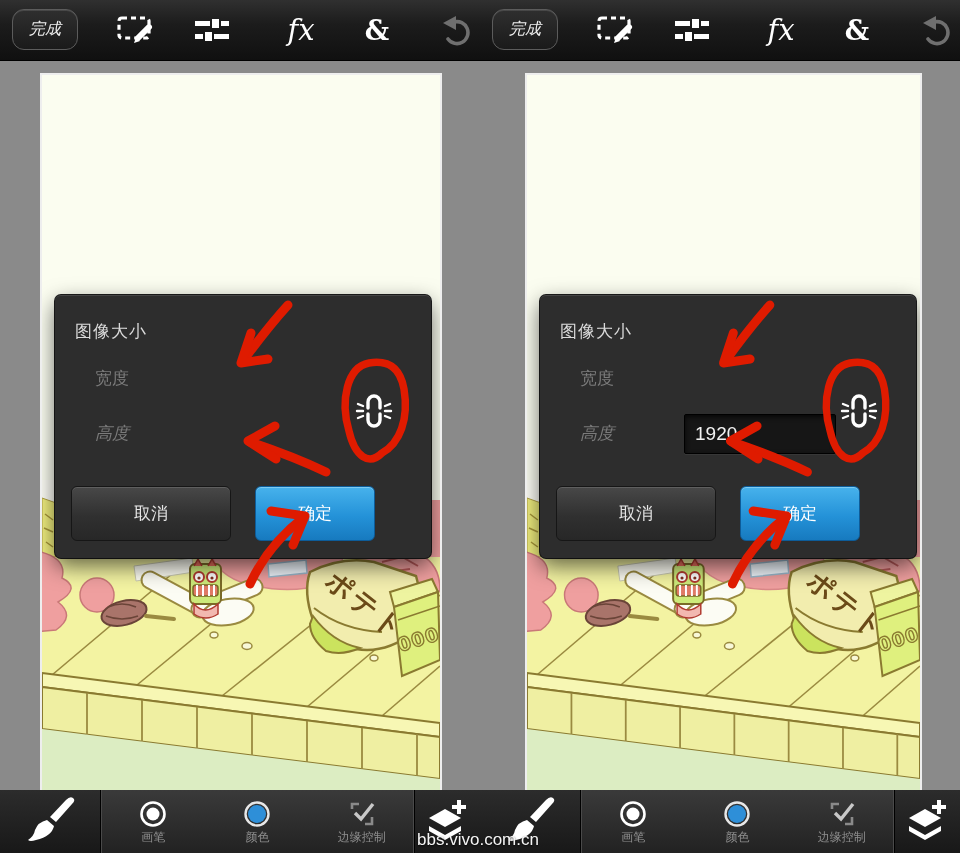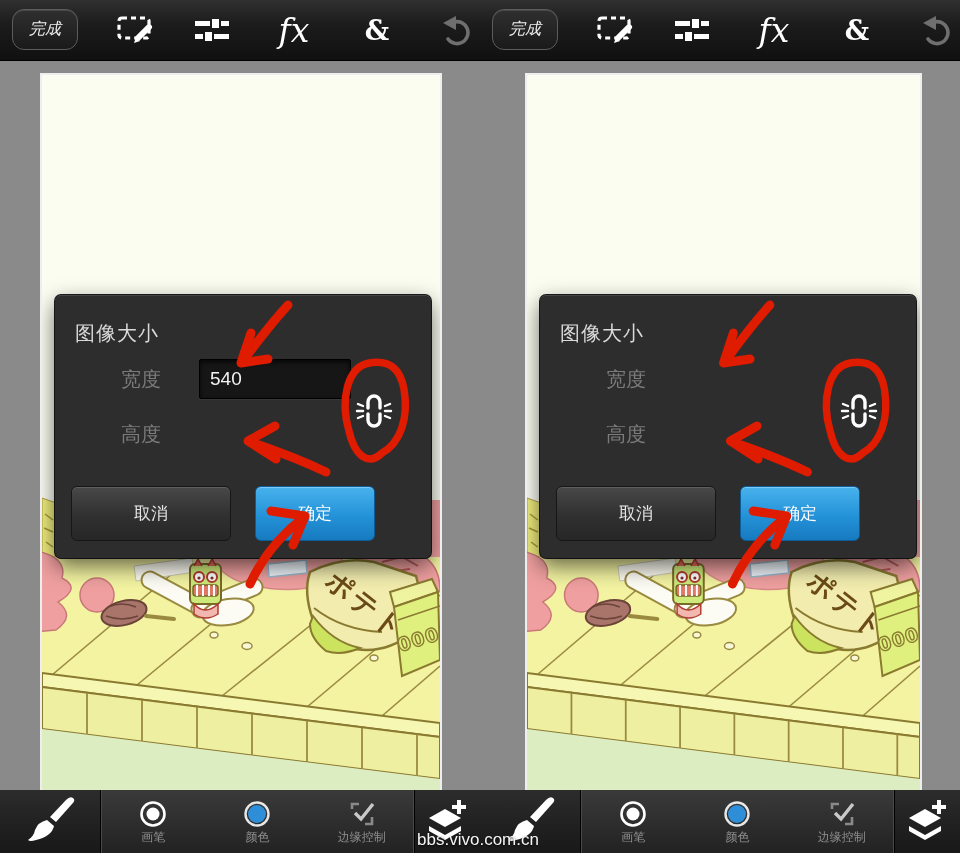--- a/index.html
+++ b/index.html
@@ -9,38 +9,38 @@
 
   
   .topbar{position:absolute;top:0;left:0;width:480px;height:60px;
           background:linear-gradient(#303030,#1c1c1c 40%,#101010);border-bottom:1px solid #000;z-index:6;}
   .done{position:absolute;left:12px;top:9px;width:66px;height:41px;border-radius:12px;
         border:1px solid #5c5c5c;background:linear-gradient(#2f2f2f,#1a1a1a);
         color:#f0f0f0;font-size:16px;font-family:inherit;box-shadow:inset 0 1px 0 rgba(255,255,255,.12);font-style:italic;}
   .ticon{position:absolute;top:0;height:60px;display:flex;align-items:center;justify-content:center;color:#fff;}
   .t-marquee{left:114px;width:44px;}
   .t-sliders{left:192px;width:40px;}
-  .t-fx{left:272px;width:44px;font-family:"DejaVu Serif","Liberation Serif",serif;font-style:italic;font-size:33px;}
+  .t-fx{left:279px;width:44px;font-family:"DejaVu Serif","Liberation Serif",serif;font-style:italic;font-size:29px;}
   .t-amp{left:356px;width:42px;font-family:"DejaVu Serif","Liberation Serif",serif;font-weight:bold;font-size:27px;}
   .t-undo{left:438px;width:40px;}
 
   
   .canvas{position:absolute;top:75px;left:42px;width:398px;height:715px;background:#fbfdf0;
           box-shadow:0 0 0 2px rgba(255,255,255,.85);overflow:hidden;z-index:1;}
   .panel--r .canvas{left:47px;width:393px;}
   .illu{position:absolute;left:0;bottom:0;width:100%;height:310px;z-index:1;}
   .doodles{position:absolute;inset:0;width:100%;height:100%;z-index:5;pointer-events:none;}
 
   
   .dialog{position:absolute;left:13px;top:220px;width:376px;height:262px;background:#2d2d2d;
           border-radius:6px;border-top:1px solid #454545;z-index:3;
           box-shadow:0 8px 22px rgba(0,0,0,.6),0 0 0 1px #1d1d1d;}
-  .dlg-title{position:absolute;left:20px;top:24px;color:#dadada;font-size:20px;letter-spacing:1px;}
-  .flabel{position:absolute;left:40px;width:92px;text-align:center;color:#7b7b7b;font-size:20px;line-height:40px;}
-  .flabel-w{top:63px;} .flabel-h{top:118px;}
+  .dlg-title{position:absolute;left:20px;top:24px;color:#dadada;font-size:17px;letter-spacing:1px;}
+  .flabel{position:absolute;left:40px;width:92px;text-align:left;color:#7b7b7b;font-size:17px;line-height:40px;}
+  .flabel-w{top:63px;} .flabel-h{top:118px;font-style:italic;}
   .fld{position:absolute;left:144px;width:130px;height:38px;background:#161616;border:1px solid #000;
        border-radius:2px;color:#f2f2f2;font-size:19px;padding:0 10px;font-family:inherit;
        box-shadow:inset 0 2px 5px rgba(0,0,0,.75),0 1px 0 rgba(255,255,255,.05);}
   .fld-w{top:63px;} .fld-h{top:118px;}
   .linkbox{position:absolute;left:299px;top:93px;width:40px;height:44px;display:flex;align-items:center;justify-content:center;}
   .btn{position:absolute;top:190px;height:55px;border-radius:6px;font-size:17px;color:#fff;font-family:inherit;}
   .btn-cancel{left:16px;width:160px;border:1px solid #161616;
       background:linear-gradient(#484848,#303030 55%,#272727);box-shadow:inset 0 1px 0 #5f5f5f;color:#e4e4e4;text-align:center;}
   .btn-ok{left:200px;width:120px;border:1px solid #0d5c99;
       background:linear-gradient(#47b2ec,#2492d8 55%,#177abf);box-shadow:inset 0 1px 0 #7dcbf2;}
@@ -159,122 +159,20 @@
 
       <path d="M327,288 C305,292 298,326 307,356 C313,382 327,391 340,378 C358,368 367,344 362,314 C358,292 346,285 327,288 Z" stroke-width="7.5"></path>
     </g>
   </symbol>
 </defs>
 </svg>
 
 <div class="page">
 
   <section class="panel" style="left:0">
-    <div class="topbar">
-      <button class="done">完成</button>
-      <div class="ticon t-marquee">
-        <svg width="42" height="34" viewBox="0 0 42 34">
-          <rect x="4" y="5" width="30" height="20" rx="3" fill="none" stroke="#fff" stroke-width="3.2" stroke-dasharray="5 4"></rect>
-          <line x1="23" y1="25" x2="34" y2="14" stroke="#fff" stroke-width="6" stroke-linecap="round"></line>
-          <polygon points="19,30 25,28 21,24" fill="#fff"></polygon>
-        </svg>
-      </div>
-      <div class="ticon t-sliders">
-        <svg width="38" height="30" viewBox="0 0 38 30" fill="#fff">
-          <rect x="2" y="6" width="15" height="5"></rect>
-            <rect x="19" y="4" width="7" height="9"></rect>
-            <rect x="28" y="6" width="8" height="5"></rect>
-          <rect x="2" y="19" width="8" height="5"></rect>
-            <rect x="12" y="17" width="7" height="9"></rect>
-            <rect x="21" y="19" width="15" height="5"></rect>
-        </svg>
-      </div>
-      <div class="ticon t-fx">fx</div>
-      <div class="ticon t-amp">&amp;</div>
-      <div class="ticon t-undo">
-        <svg width="36" height="32" viewBox="0 0 36 32">
-          <path d="M14,8 A11 11 0 1 1 8,25" fill="none" stroke="#6f6f6f" stroke-width="3.6" stroke-linecap="round"></path>
-          <polygon points="16,2 3,9 16,16" fill="#6f6f6f"></polygon>
-        </svg>
-      </div>
-    </div>
-
-    <div class="canvas">
-      <svg class="illu" viewBox="0 0 398 310" preserveAspectRatio="none">
-          <use href="#illu"></use>
-        </svg>
-
-      <div class="dialog">
-        <div class="dlg-title">图像大小</div>
-        <label class="flabel flabel-w">宽度</label>
-        <input class="fld fld-w" type="text" value="540" style="">
-        <label class="flabel flabel-h">高度</label>
-        <div class="linkbox">
-          <svg width="40" height="44" viewBox="0 0 40 44">
-            <g fill="none" stroke="#fff" stroke-width="3.4" stroke-linecap="round">
-              <path d="M14,19 v-6 a6 6 0 0 1 12 0 v6"></path>
-              <path d="M14,25 v6 a6 6 0 0 0 12 0 v-6"></path>
-            </g>
-            <g stroke="#fff" stroke-width="2.4" stroke-linecap="round">
-              <path d="M9,17 l-5,-2 M9,22 l-6,0 M9,27 l-5,2"></path>
-              <path d="M31,17 l5,-2 M31,22 l6,0 M31,27 l5,2"></path>
-            </g>
-          </svg>
-        </div>
-        <button class="btn btn-cancel">取消</button>
-        <button class="btn btn-ok">确定</button>
-      </div>
-
-      <svg class="doodles" viewBox="0 0 398 715" preserveAspectRatio="none">
-          <use href="#doodle"></use>
-        </svg>
-    </div>
-
-    <div class="bottombar">
-      <div class="bcell b-brush">
-        <svg width="56" height="52" viewBox="0 0 56 52">
-          <path d="M34,26 L50,8 Q54,4 51,2 Q48,0 44,4 L28,21 Z" fill="#fff"></path>
-          <path d="M14,44 Q8,46 6,44 Q12,40 13,34 Q16,26 25,24 L32,30 Q30,40 14,44 Z" fill="#fff"></path>
-        </svg>
-      </div>
-      <div class="bmid">
-        <div class="bitem">
-          <svg width="30" height="30" viewBox="0 0 30 30">
-            <circle cx="15" cy="15" r="11.5" fill="none" stroke="#fff" stroke-width="2.6"></circle>
-            <circle cx="15" cy="15" r="6.5" fill="#fff"></circle>
-          </svg>
-          <span class="blabel">画笔</span>
-        </div>
-        <div class="bitem">
-          <svg width="30" height="30" viewBox="0 0 30 30">
-            <circle cx="15" cy="15" r="11.5" fill="none" stroke="#e8e8e8" stroke-width="2.4"></circle>
-            <circle cx="15" cy="15" r="9" fill="#2e8fd8"></circle>
-          </svg>
-          <span class="blabel">颜色</span>
-        </div>
-        <div class="bitem">
-          <svg width="30" height="30" viewBox="0 0 30 30">
-            <path d="M5,10 V5 H12 M18,25 H25 V18" fill="none" stroke="#8a8a8a" stroke-width="2.6"></path>
-            <path d="M8,14 l6,6 L26,5" fill="none" stroke="#c8c8c8" stroke-width="3.4"></path>
-          </svg>
-          <span class="blabel">边缘控制</span>
-        </div>
-      </div>
-      <div class="bcell b-layers">
-        <svg width="48" height="50" viewBox="0 0 48 50" fill="#fff">
-          <rect x="34" y="3" width="4" height="14"></rect>
-            <rect x="29" y="8" width="14" height="4"></rect>
-          <polygon points="22,12 38,21 22,30 6,21"></polygon>
-          <polygon points="6,29 22,38 38,29 38,34 22,43 6,34"></polygon>
-        </svg>
-      </div>
-    </div>
-  </section>
-
-  <section class="panel panel--r" style="left:480px">
     <div class="topbar">
       <button class="done">完成</button>
       <div class="ticon t-marquee">
         <svg width="42" height="34" viewBox="0 0 42 34">
           <rect x="4" y="5" width="30" height="20" rx="3" fill="none" stroke="#fff" stroke-width="3.2" stroke-dasharray="5 4"></rect>
           <line x1="23" y1="25" x2="34" y2="14" stroke="#fff" stroke-width="6" stroke-linecap="round"></line>
           <polygon points="19,30 25,28 21,24" fill="#fff"></polygon>
         </svg>
       </div>
       <div class="ticon t-sliders">
@@ -361,14 +259,116 @@
         <svg width="48" height="50" viewBox="0 0 48 50" fill="#fff">
           <rect x="34" y="3" width="4" height="14"></rect>
             <rect x="29" y="8" width="14" height="4"></rect>
           <polygon points="22,12 38,21 22,30 6,21"></polygon>
           <polygon points="6,29 22,38 38,29 38,34 22,43 6,34"></polygon>
         </svg>
       </div>
     </div>
   </section>
 
+  <section class="panel panel--r" style="left:480px">
+    <div class="topbar">
+      <button class="done">完成</button>
+      <div class="ticon t-marquee">
+        <svg width="42" height="34" viewBox="0 0 42 34">
+          <rect x="4" y="5" width="30" height="20" rx="3" fill="none" stroke="#fff" stroke-width="3.2" stroke-dasharray="5 4"></rect>
+          <line x1="23" y1="25" x2="34" y2="14" stroke="#fff" stroke-width="6" stroke-linecap="round"></line>
+          <polygon points="19,30 25,28 21,24" fill="#fff"></polygon>
+        </svg>
+      </div>
+      <div class="ticon t-sliders">
+        <svg width="38" height="30" viewBox="0 0 38 30" fill="#fff">
+          <rect x="2" y="6" width="15" height="5"></rect>
+            <rect x="19" y="4" width="7" height="9"></rect>
+            <rect x="28" y="6" width="8" height="5"></rect>
+          <rect x="2" y="19" width="8" height="5"></rect>
+            <rect x="12" y="17" width="7" height="9"></rect>
+            <rect x="21" y="19" width="15" height="5"></rect>
+        </svg>
+      </div>
+      <div class="ticon t-fx">fx</div>
+      <div class="ticon t-amp">&amp;</div>
+      <div class="ticon t-undo">
+        <svg width="36" height="32" viewBox="0 0 36 32">
+          <path d="M14,8 A11 11 0 1 1 8,25" fill="none" stroke="#6f6f6f" stroke-width="3.6" stroke-linecap="round"></path>
+          <polygon points="16,2 3,9 16,16" fill="#6f6f6f"></polygon>
+        </svg>
+      </div>
+    </div>
+
+    <div class="canvas">
+      <svg class="illu" viewBox="0 0 398 310" preserveAspectRatio="none">
+          <use href="#illu"></use>
+        </svg>
+
+      <div class="dialog">
+        <div class="dlg-title">图像大小</div>
+        <label class="flabel flabel-w">宽度</label>
+        <label class="flabel flabel-h">高度</label>
+        <input class="fld fld-h" type="text" value="1920" style="">
+        <div class="linkbox">
+          <svg width="40" height="44" viewBox="0 0 40 44">
+            <g fill="none" stroke="#fff" stroke-width="3.4" stroke-linecap="round">
+              <path d="M14,19 v-6 a6 6 0 0 1 12 0 v6"></path>
+              <path d="M14,25 v6 a6 6 0 0 0 12 0 v-6"></path>
+            </g>
+            <g stroke="#fff" stroke-width="2.4" stroke-linecap="round">
+              <path d="M9,17 l-5,-2 M9,22 l-6,0 M9,27 l-5,2"></path>
+              <path d="M31,17 l5,-2 M31,22 l6,0 M31,27 l5,2"></path>
+            </g>
+          </svg>
+        </div>
+        <button class="btn btn-cancel">取消</button>
+        <button class="btn btn-ok">确定</button>
+      </div>
+
+      <svg class="doodles" viewBox="0 0 398 715" preserveAspectRatio="none">
+          <use href="#doodle"></use>
+        </svg>
+    </div>
+
+    <div class="bottombar">
+      <div class="bcell b-brush">
+        <svg width="56" height="52" viewBox="0 0 56 52">
+          <path d="M34,26 L50,8 Q54,4 51,2 Q48,0 44,4 L28,21 Z" fill="#fff"></path>
+          <path d="M14,44 Q8,46 6,44 Q12,40 13,34 Q16,26 25,24 L32,30 Q30,40 14,44 Z" fill="#fff"></path>
+        </svg>
+      </div>
+      <div class="bmid">
+        <div class="bitem">
+          <svg width="30" height="30" viewBox="0 0 30 30">
+            <circle cx="15" cy="15" r="11.5" fill="none" stroke="#fff" stroke-width="2.6"></circle>
+            <circle cx="15" cy="15" r="6.5" fill="#fff"></circle>
+          </svg>
+          <span class="blabel">画笔</span>
+        </div>
+        <div class="bitem">
+          <svg width="30" height="30" viewBox="0 0 30 30">
+            <circle cx="15" cy="15" r="11.5" fill="none" stroke="#e8e8e8" stroke-width="2.4"></circle>
+            <circle cx="15" cy="15" r="9" fill="#2e8fd8"></circle>
+          </svg>
+          <span class="blabel">颜色</span>
+        </div>
+        <div class="bitem">
+          <svg width="30" height="30" viewBox="0 0 30 30">
+            <path d="M5,10 V5 H12 M18,25 H25 V18" fill="none" stroke="#8a8a8a" stroke-width="2.6"></path>
+            <path d="M8,14 l6,6 L26,5" fill="none" stroke="#c8c8c8" stroke-width="3.4"></path>
+          </svg>
+          <span class="blabel">边缘控制</span>
+        </div>
+      </div>
+      <div class="bcell b-layers">
+        <svg width="48" height="50" viewBox="0 0 48 50" fill="#fff">
+          <rect x="34" y="3" width="4" height="14"></rect>
+            <rect x="29" y="8" width="14" height="4"></rect>
+          <polygon points="22,12 38,21 22,30 6,21"></polygon>
+          <polygon points="6,29 22,38 38,29 38,34 22,43 6,34"></polygon>
+        </svg>
+      </div>
+    </div>
+  </section>
+
   <div class="watermark">bbs.vivo.com.cn</div>
 </div>
 
 </body></html>

